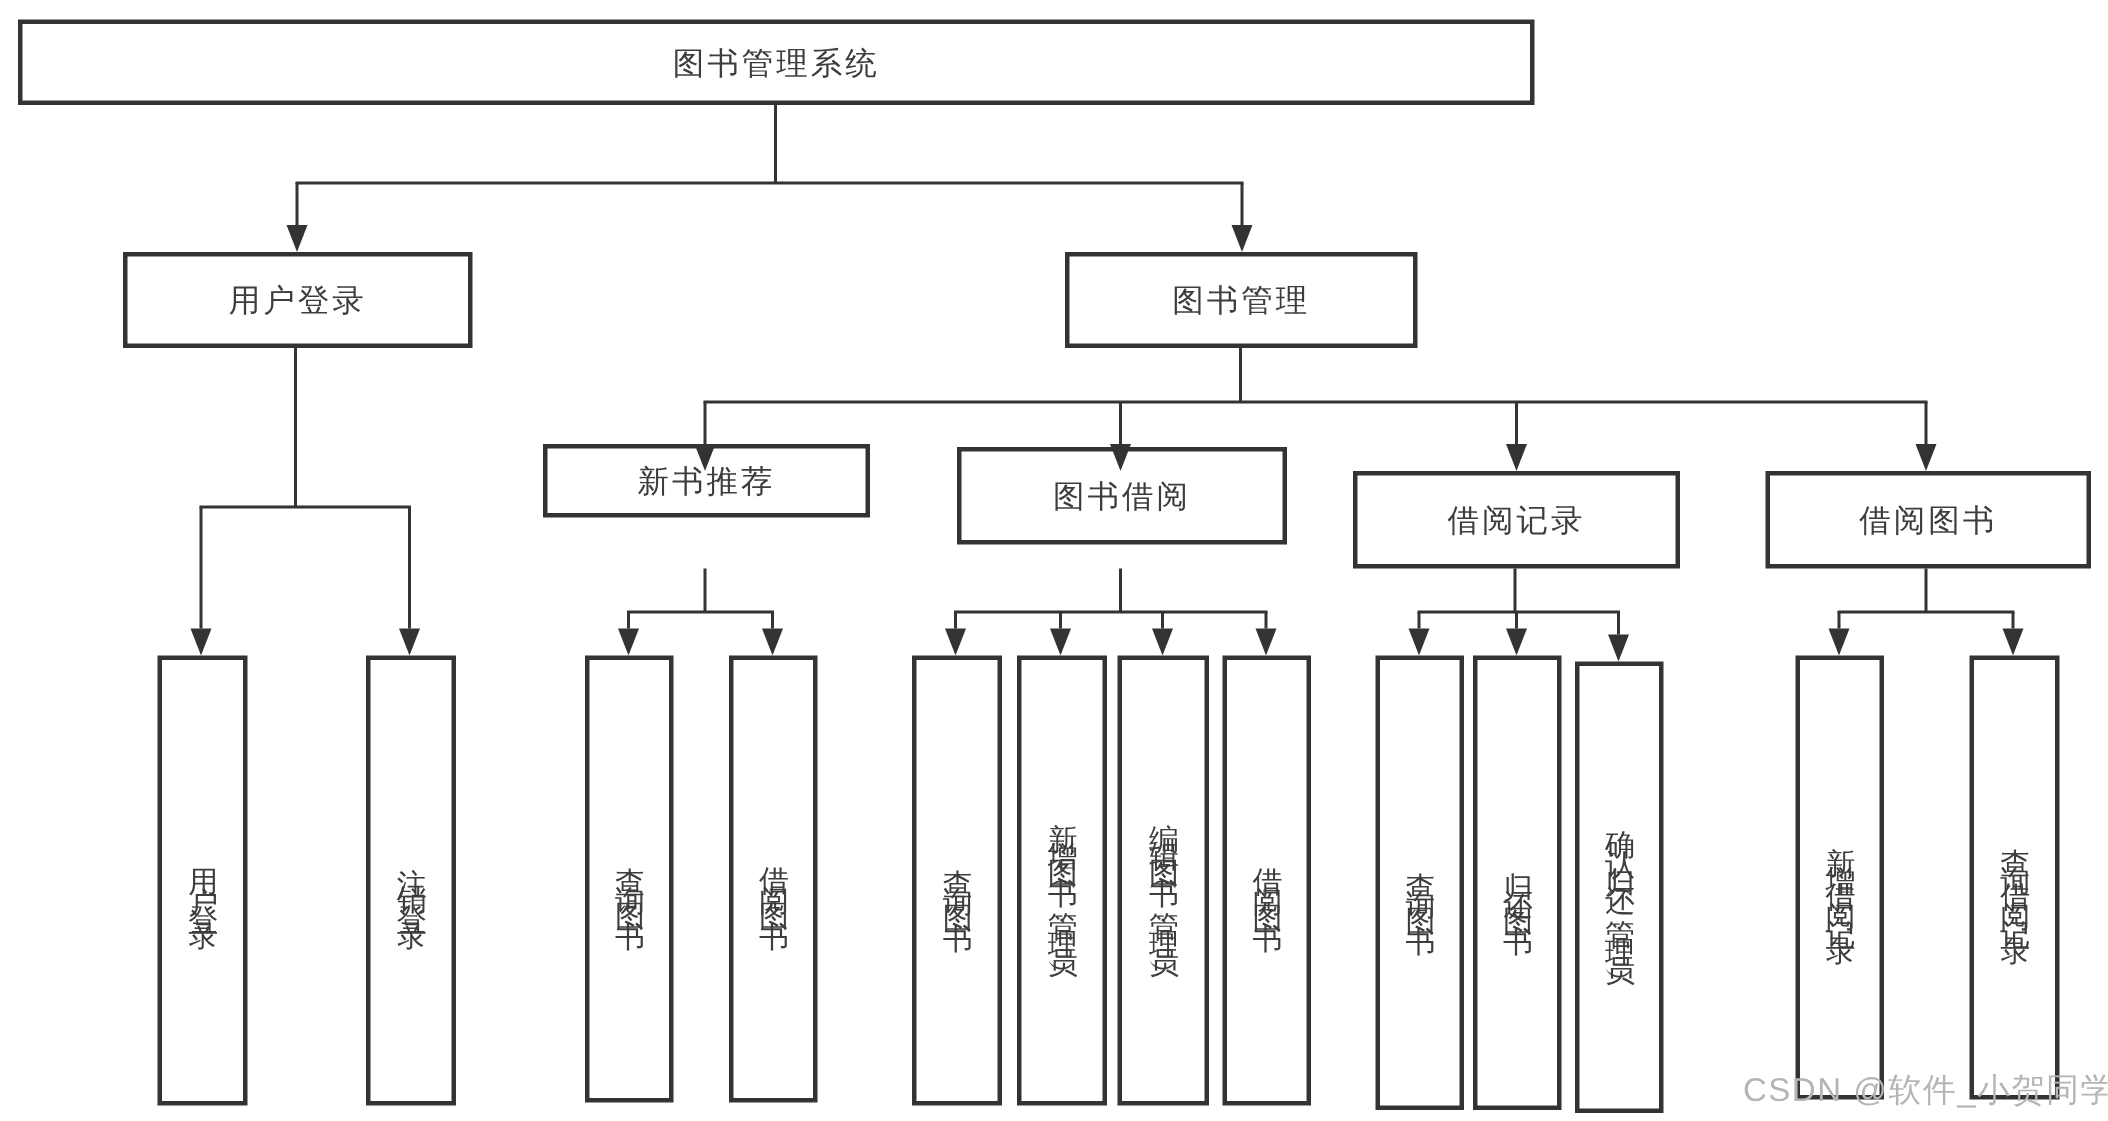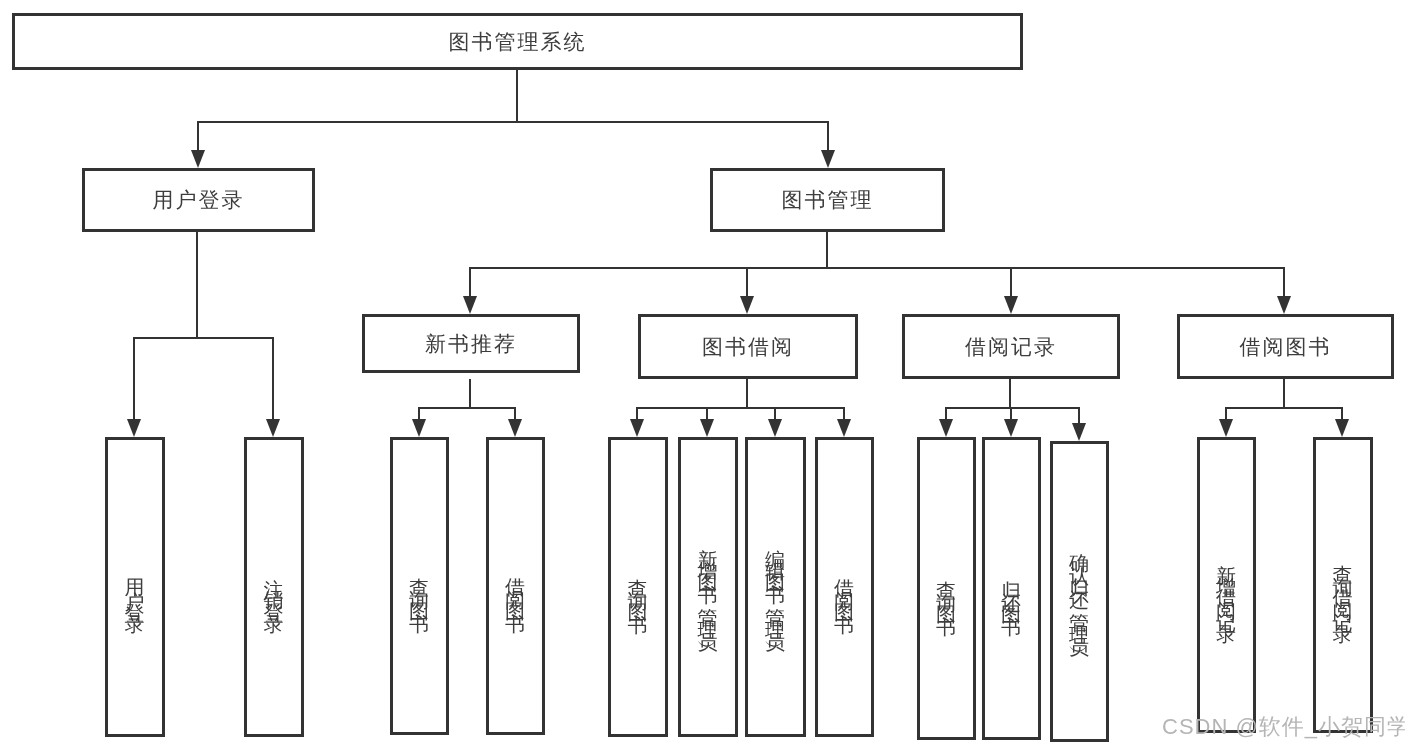--- a/index.html
+++ b/index.html
@@ -60,24 +60,24 @@
     <span>图书管理系统</span>
   </div>
 
   <div class="box h" style="left:82px;top:168px;width:233px;height:64px">
     <span>用户登录</span>
   </div>
   <div class="box h" style="left:710px;top:168px;width:235px;height:64px">
     <span>图书管理</span>
   </div>
 
-  <div class="box h" style="left:362px;top:314px;width:218px;height:59px">
+  <div class="box h" style="left:362px;top:296px;width:218px;height:49px">
     <span>新书推荐</span>
   </div>
-  <div class="box h" style="left:638px;top:314px;width:220px;height:65px">
+  <div class="box h" style="left:638px;top:298px;width:220px;height:65px">
     <span>图书借阅</span>
   </div>
   <div class="box h" style="left:902px;top:314px;width:218px;height:65px">
     <span>借阅记录</span>
   </div>
   <div class="box h" style="left:1177px;top:314px;width:217px;height:65px">
     <span>借阅图书</span>
   </div>
 
   <div class="box v" style="left:105px;top:437px;width:60px;height:300px">

